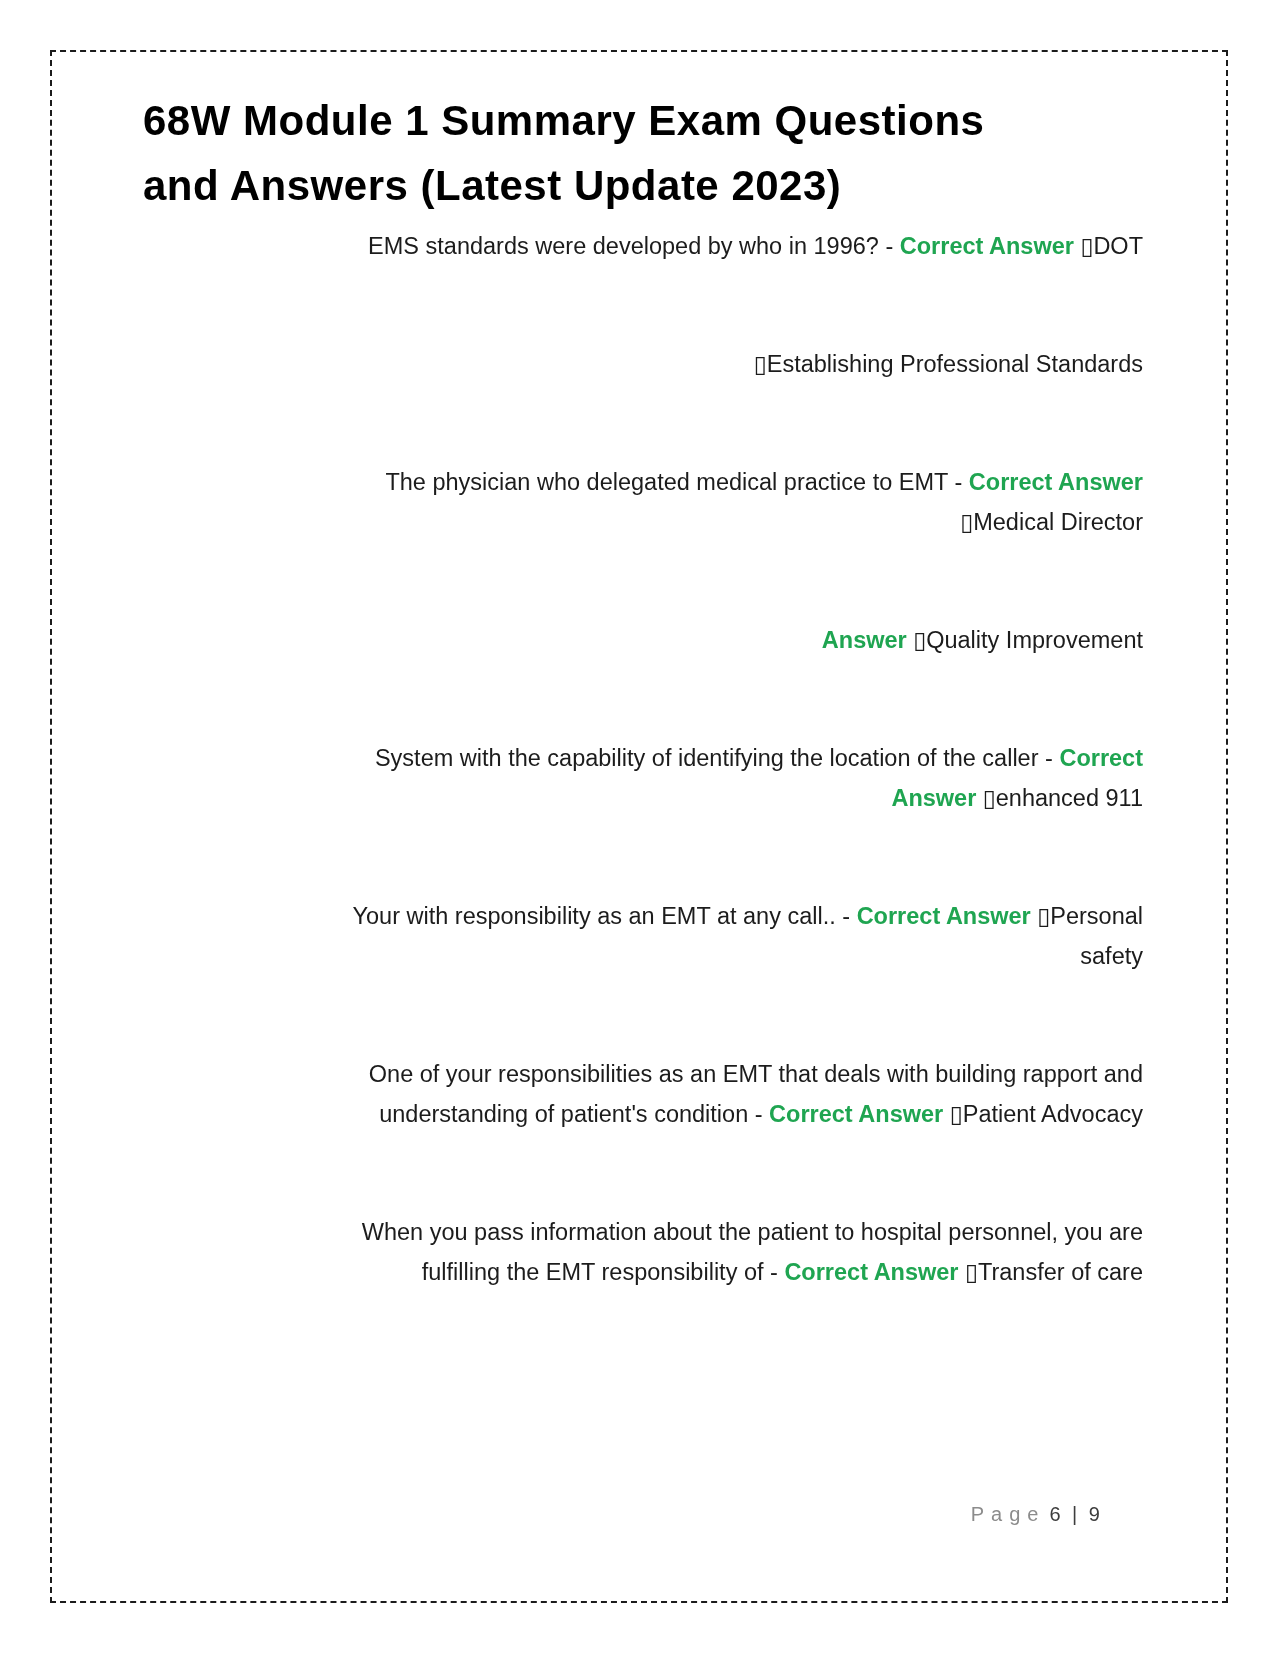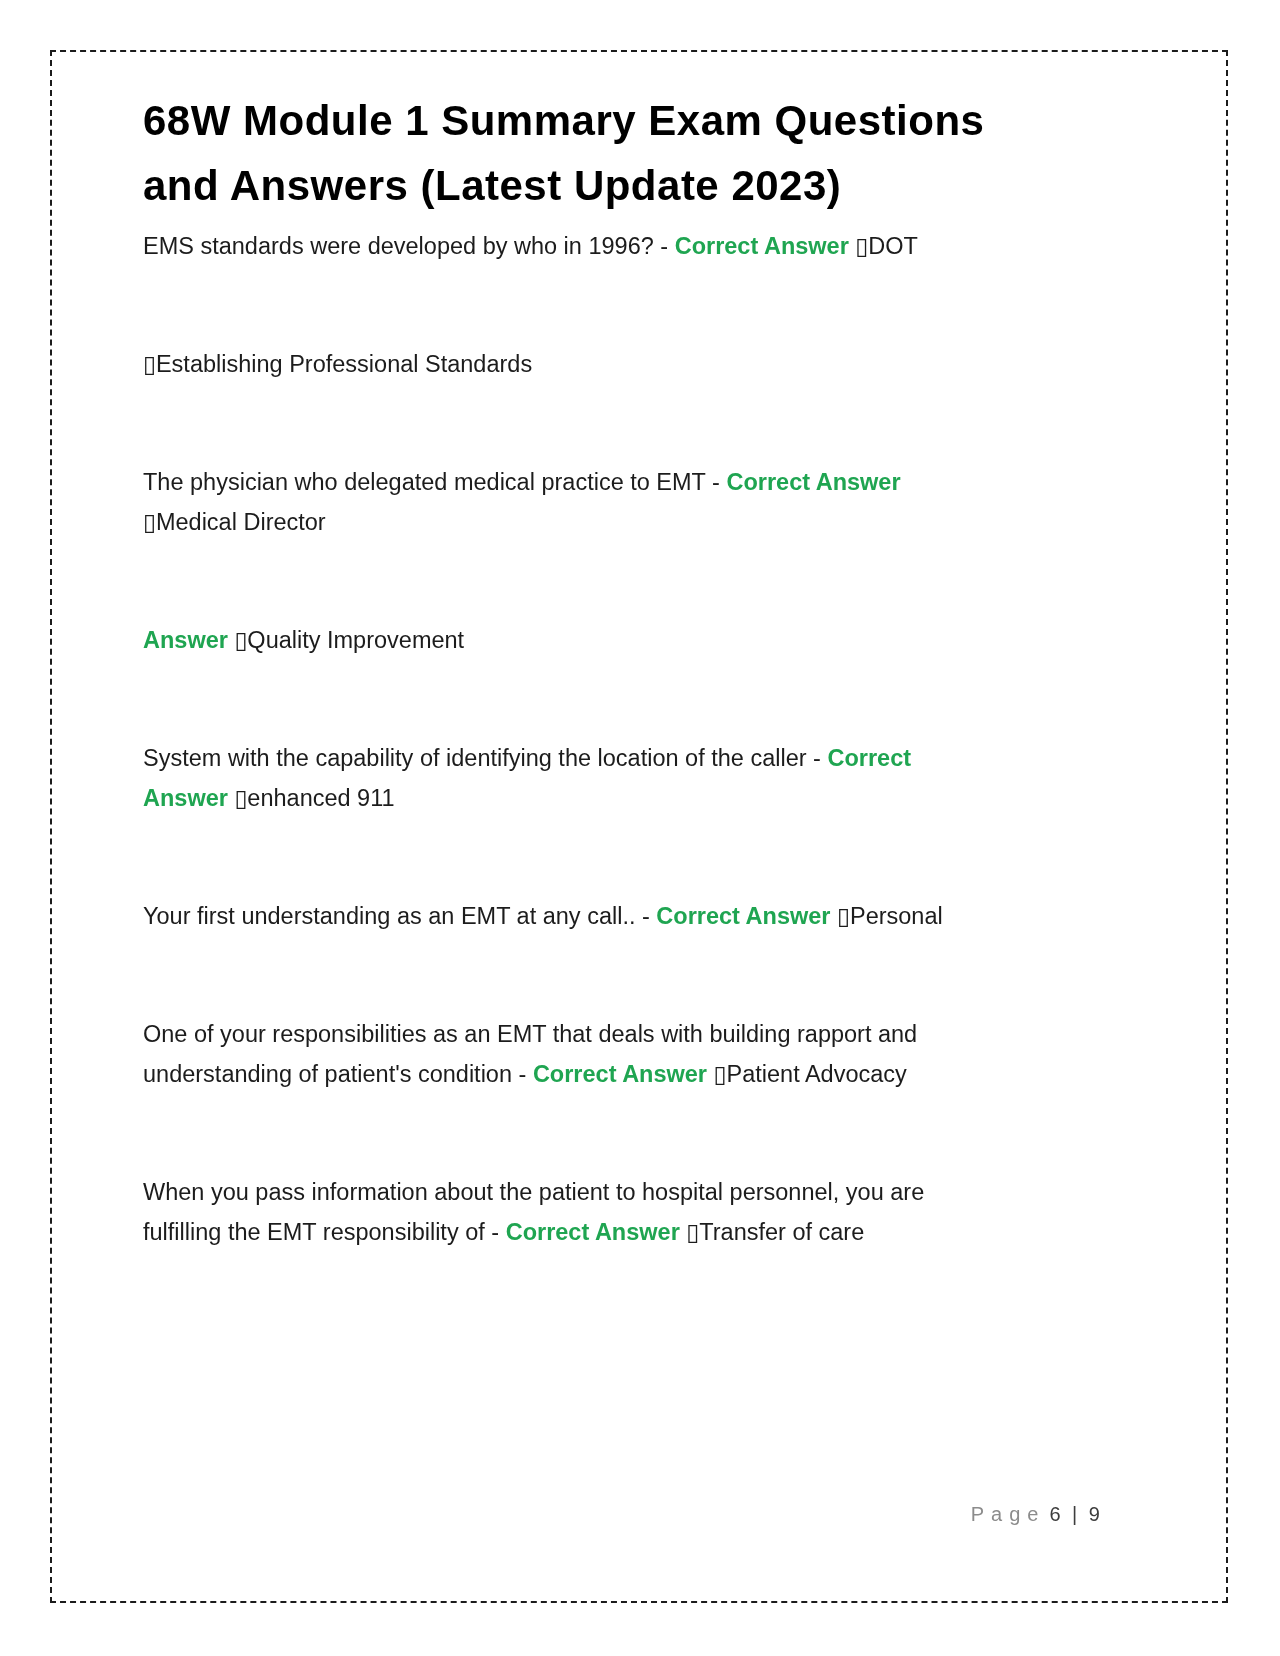--- a/index.html
+++ b/index.html
@@ -37,20 +37,21 @@
     font-weight: 700;
     letter-spacing: 0.5px;
     color: #000000;
   }
   .title-line { white-space: pre; }
   .qa-item {
     margin: 0 0 78px 0;
     font-size: 23.5px;
     line-height: 40px;
     color: var(--text, #1c1c1c);
+    text-align: right;
   }
   .qa-line { white-space: pre; }
   .qa-text { color: var(--text, #1c1c1c); }
   .correct {
     color: var(--green, #1fa551);
     font-weight: 700;
   }
   .footer {
     position: absolute;
     top: 1503px;
@@ -90,21 +91,22 @@
         <div class="qa-line"><span class="qa-text">▯Medical Director</span></div>
       </div>
       <div class="qa-item">
         <div class="qa-line"><span class="correct">Answer</span><span class="qa-text"> ▯Quality Improvement</span></div>
       </div>
       <div class="qa-item">
         <div class="qa-line"><span class="qa-text">System with the capability of identifying the location of the caller - </span><span class="correct">Correct</span></div>
         <div class="qa-line"><span class="correct">Answer</span><span class="qa-text"> ▯enhanced 911</span></div>
       </div>
       <div class="qa-item">
-        <div class="qa-line"><span class="qa-text">Your first understanding as an EMT at any call.. - </span><span class="correct">Correct Answer</span><span class="qa-text"> ▯Personal</span></div>
+        <div class="qa-line"><span class="qa-text">Your with responsibility as an EMT at any call.. - </span><span class="correct">Correct Answer</span><span class="qa-text"> ▯Personal</span></div>
+        <div class="qa-line"><span class="qa-text">safety</span></div>
       </div>
       <div class="qa-item">
         <div class="qa-line"><span class="qa-text">One of your responsibilities as an EMT that deals with building rapport and</span></div>
         <div class="qa-line"><span class="qa-text">understanding of patient's condition - </span><span class="correct">Correct Answer</span><span class="qa-text"> ▯Patient Advocacy</span></div>
       </div>
       <div class="qa-item">
         <div class="qa-line"><span class="qa-text">When you pass information about the patient to hospital personnel, you are</span></div>
         <div class="qa-line"><span class="qa-text">fulfilling the EMT responsibility of - </span><span class="correct">Correct Answer</span><span class="qa-text"> ▯Transfer of care</span></div>
       </div>
     </div>

